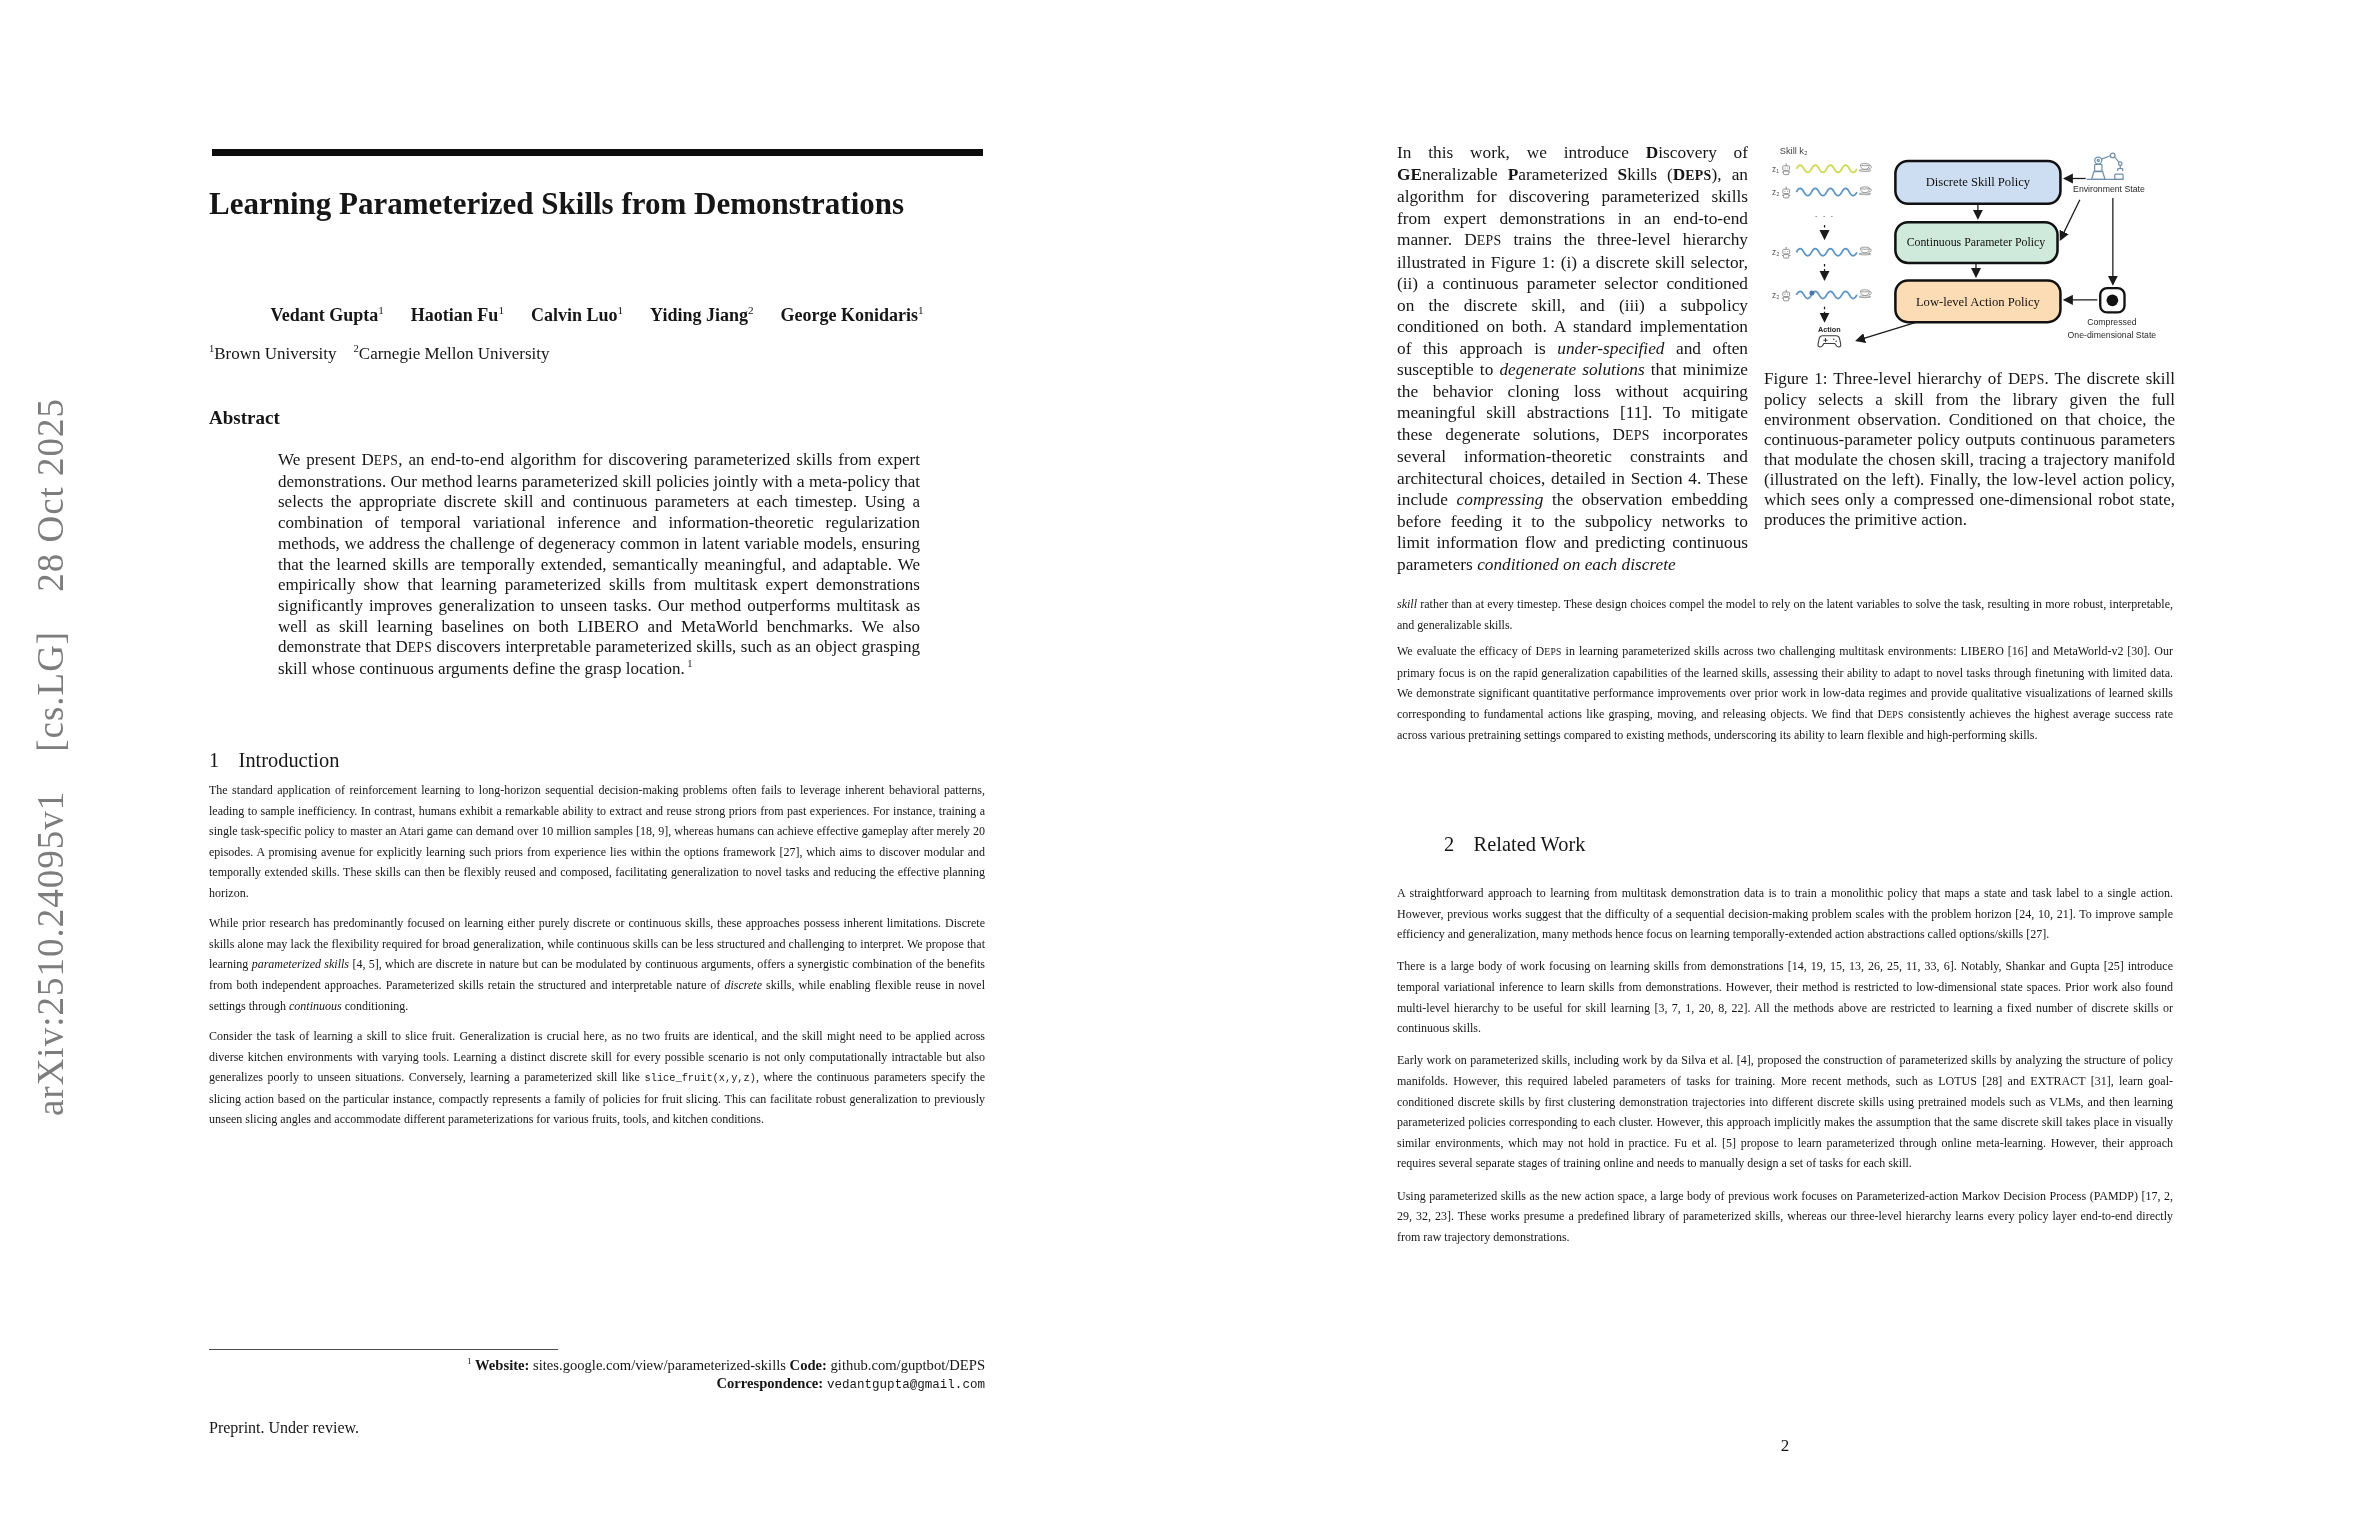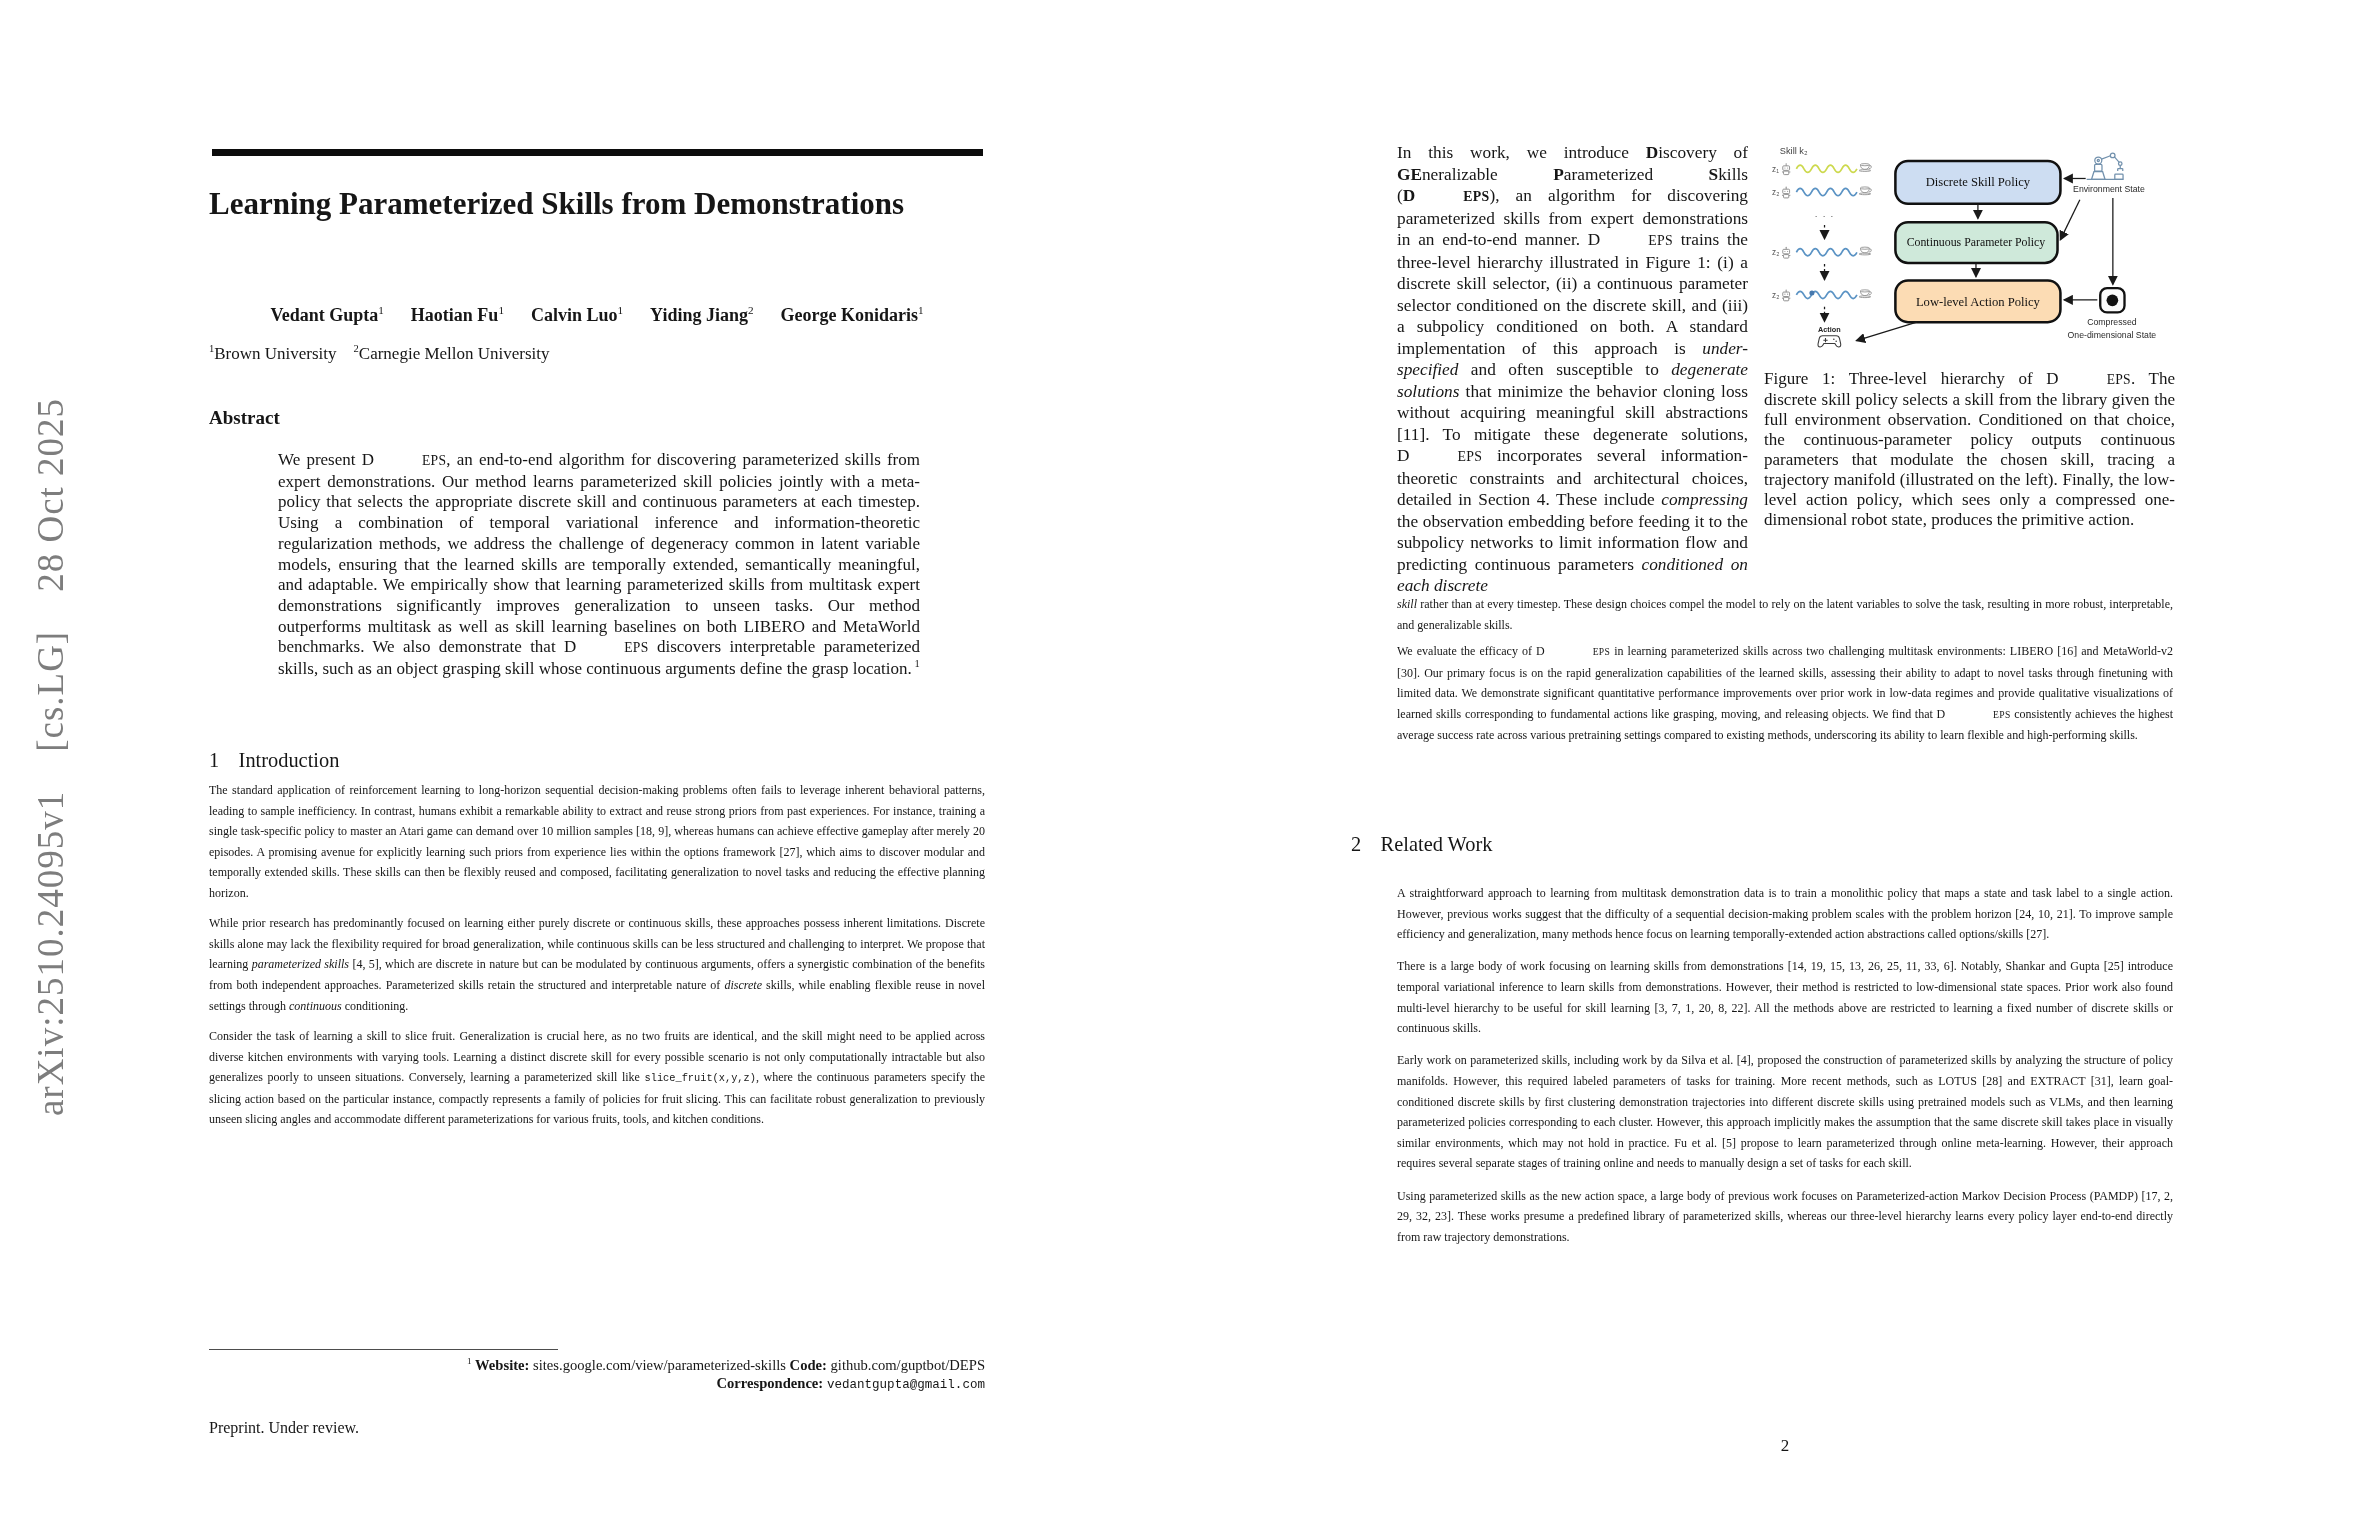--- a/index.html
+++ b/index.html
@@ -29,21 +29,21 @@
   .preprint{position:absolute;left:209px;top:1419px;font-size:16px;}
   
   .narrow-col{position:absolute;left:1397px;top:142px;width:351px;text-align:justify;
               font-size:17.3px;line-height:21.5px;}
   .caption{position:absolute;left:1764px;top:369px;width:411px;margin:0;text-align:justify;
            font-size:17px;line-height:20px;}
   .pagenum{position:absolute;left:1397px;top:1436px;width:776px;text-align:center;font-size:17px;}
   
   .rt-b{font-weight:bold;}
   .rt-i{font-style:italic;}
-  .rt-sc{font-size:0.8em;letter-spacing:0.3px;padding-left:48px;}
+  .rt-sc{font-size:0.8em;letter-spacing:0.3px;}
   .rt-sup{vertical-align:super;font-size:0.62em;line-height:0;}
   .rt-mono{font-family:"Liberation Mono",monospace;font-size:0.86em;}
   
   .figure{position:absolute;left:1771px;top:128px;width:408px;height:233px;}
   .figsans{font-family:"Liberation Sans",sans-serif;font-size:9px;fill:#2b2b2b;text-anchor:middle;}
   .figsans.start{text-anchor:start;fill:#444;font-size:9.5px;}
   .zlab{font-family:"Liberation Sans",sans-serif;font-size:8.5px;fill:#555;text-anchor:start;}
   .dots{font-family:"Liberation Sans",sans-serif;font-size:10px;fill:#555;text-anchor:middle;letter-spacing:1px;}
   .figbox{font-family:"Liberation Serif",serif;font-size:13px;fill:#111;text-anchor:middle;}
   .figbox.small{font-size:12.2px;}
@@ -202,21 +202,21 @@
       </g>
     </svg>
 
     <p class="caption"><span>Figure 1: Three-level hierarchy of D</span><span class="rt-sc">EPS</span><span>. The discrete skill policy selects a skill from the library given the full environment observation.  Conditioned on that choice, the continuous-parameter policy outputs continuous parameters that modulate the chosen skill, tracing a trajectory manifold (illustrated on the left). Finally, the low-level action policy, which sees only a compressed one-dimensional robot state, produces the primitive action.</span></p>
 
     <div class="flow" style="left:1397px;top:594px;width:776px;">
       <p style="margin-bottom:5.8px;"><span class="rt-i">skill</span><span> rather than at every timestep.  These design choices compel the model to rely on the latent variables to solve the task, resulting in more robust, interpretable, and generalizable skills.</span></p>
       <p><span>We evaluate the efficacy of D</span><span class="rt-sc">EPS</span><span> in learning parameterized skills across two challenging multitask environments: LIBERO [16] and MetaWorld-v2 [30]. Our primary focus is on the rapid generalization capabilities of the learned skills, assessing their ability to adapt to novel tasks through finetuning with limited data. We demonstrate significant quantitative performance improvements over prior work in low-data regimes and provide qualitative visualizations of learned skills corresponding to fundamental actions like grasping, moving, and releasing objects. We find that D</span><span class="rt-sc">EPS</span><span> consistently achieves the highest average success rate across various pretraining settings compared to existing methods, underscoring its ability to learn flexible and high-performing skills.</span></p>
     </div>
 
-    <h3 class="sec-head" style="left:1351px;top:833px;text-align:center;">
+    <h3 class="sec-head" style="left:1444px;top:833px;text-align:center;">
       <span class="sec-num">2</span><span>Related Work</span>
     </h3>
 
     <div class="flow" style="left:1397px;top:883px;width:776px;">
       <p style="margin-bottom:11.6px;"><span>A straightforward approach to learning from multitask demonstration data is to train a monolithic policy that maps a state and task label to a single action. However, previous works suggest that the difficulty of a sequential decision-making problem scales with the problem horizon [24, 10, 21]. To improve sample efficiency and generalization, many methods hence focus on learning temporally-extended action abstractions called options/skills [27].</span></p>
       <p style="margin-bottom:11.6px;"><span>There is a large body of work focusing on learning skills from demonstrations [14, 19, 15, 13, 26, 25, 11, 33, 6]. Notably, Shankar and Gupta [25] introduce temporal variational inference to learn skills from demonstrations. However, their method is restricted to low-dimensional state spaces. Prior work also found multi-level hierarchy to be useful for skill learning [3, 7, 1, 20, 8, 22]. All the methods above are restricted to learning a fixed number of discrete skills or continuous skills.</span></p>
       <p style="margin-bottom:11.6px;"><span>Early work on parameterized skills, including work by da Silva et al. [4], proposed the construction of parameterized skills by analyzing the structure of policy manifolds. However, this required labeled parameters of tasks for training. More recent methods, such as LOTUS [28] and EXTRACT [31], learn goal-conditioned discrete skills by first clustering demonstration trajectories into different discrete skills using pretrained models such as VLMs, and then learning parameterized policies corresponding to each cluster. However, this approach implicitly makes the assumption that the same discrete skill takes place in visually similar environments, which may not hold in practice. Fu et al. [5] propose to learn parameterized through online meta-learning. However, their approach requires several separate stages of training online and needs to manually design a set of tasks for each skill.</span></p>
       <p><span>Using parameterized skills as the new action space, a large body of previous work focuses on Parameterized-action Markov Decision Process (PAMDP) [17, 2, 29, 32, 23]. These works presume a predefined library of parameterized skills, whereas our three-level hierarchy learns every policy layer end-to-end directly from raw trajectory demonstrations.</span></p>
     </div>
 

